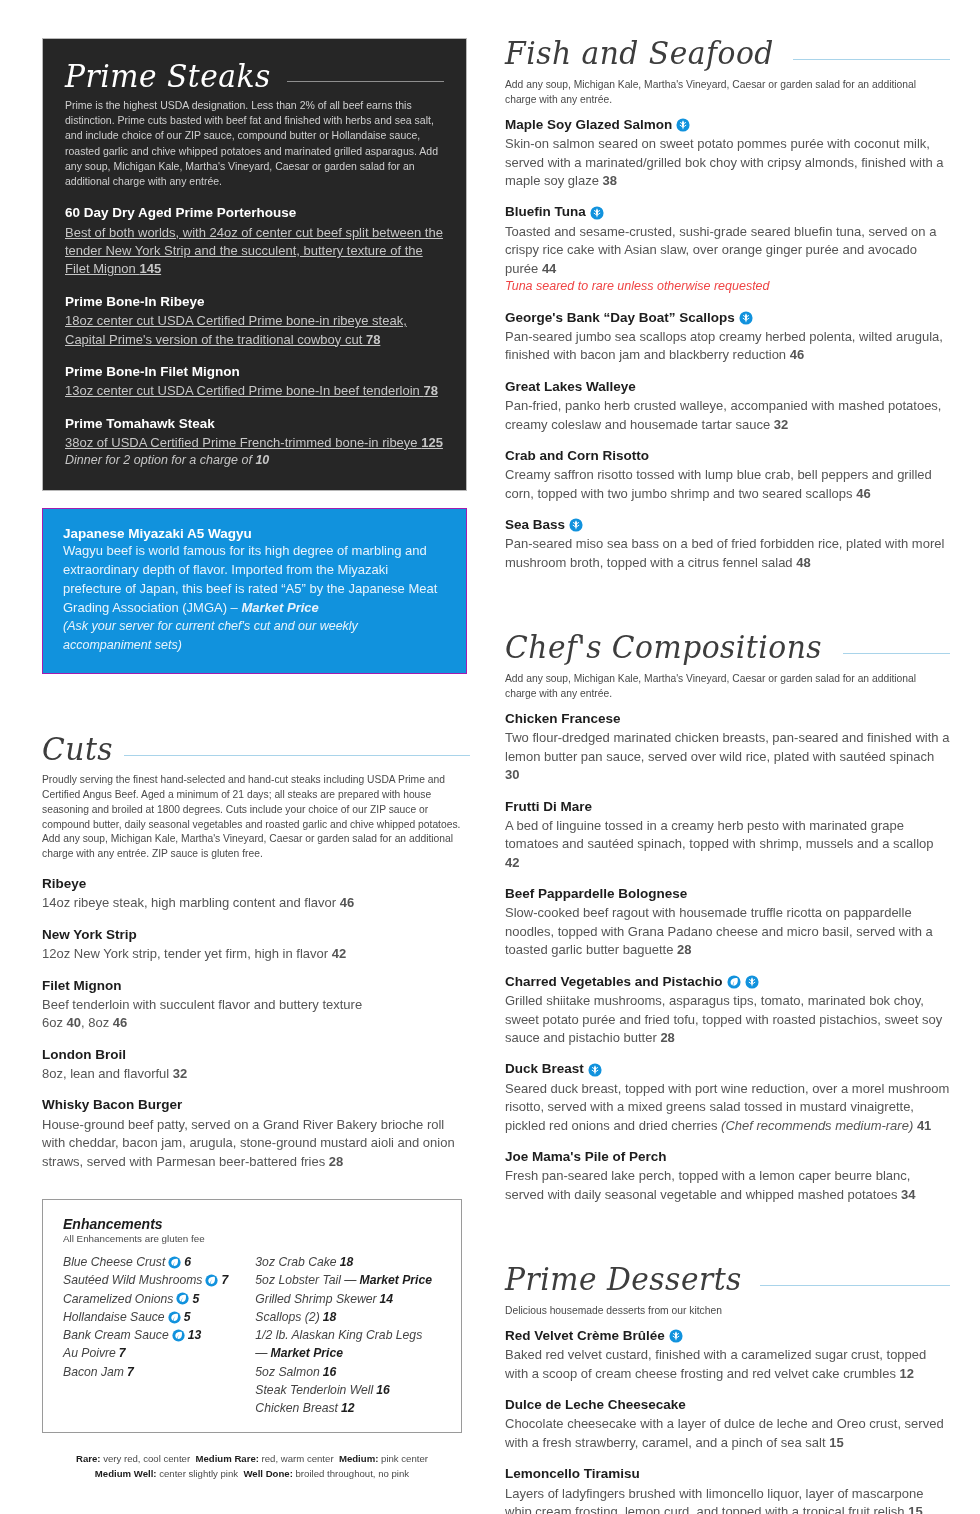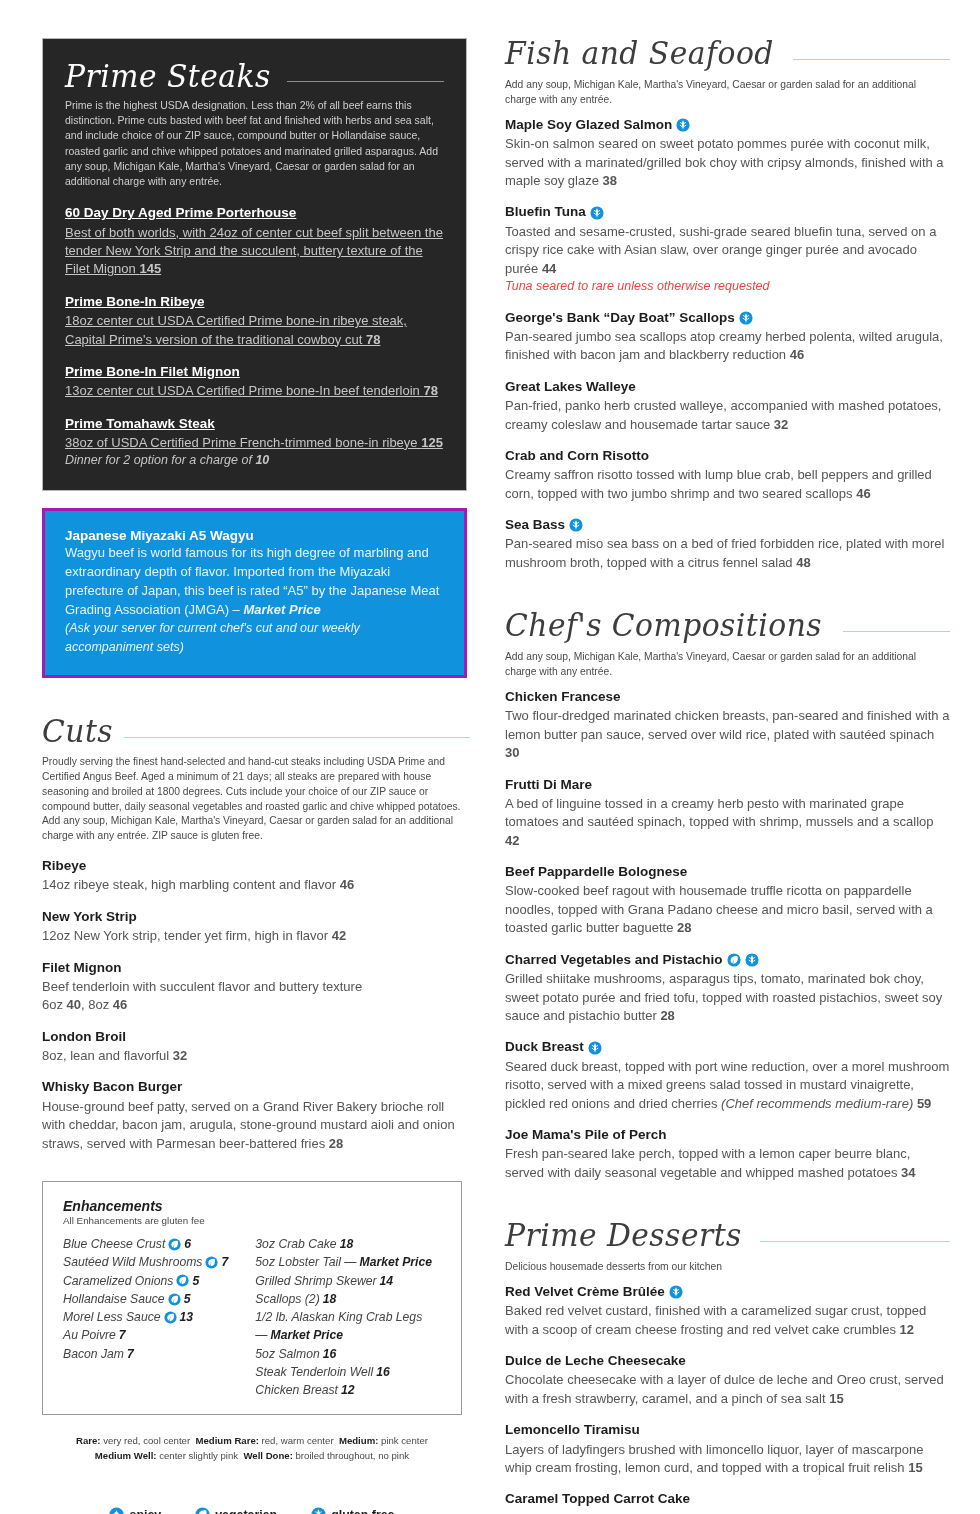--- a/index.html
+++ b/index.html
@@ -47,44 +47,43 @@
   }
   .dark-panel .intro {
     color: #cfcfcf; font-size: 10.5px; line-height: 1.45;
     margin: 6px 0 15px 0;
   }
   .dark-panel .item { margin-bottom: 14px; }
   .dark-panel .item:last-child { margin-bottom: 0; }
   .dark-panel .item .name {
     color: #ffffff; font-weight: bold; font-size: 13.5px; line-height: 1.35;
     margin-bottom: 1px;
-    text-decoration: underline;
   }
   .dark-panel .item .desc {
     color: #c6c6c6; font-size: 13px; line-height: 1.42; text-decoration: underline;
   }
   .dark-panel .item .note {
     color: #c6c6c6; font-size: 12.5px; font-style: italic; line-height: 1.42;
   }
   b.price { font-weight: bold; }
 
   
   .blue-panel {
     background: #1192dd;
-    border: 3px solid #a21caf;
+    border: 1px solid #a21caf;
     padding: 17px 20px 19px 20px;
     width: 425px;
     margin-top: 17px;
   }
   .blue-panel .name { color:#fff; font-weight:bold; font-size:13.5px; margin-bottom:1px; }
   .blue-panel .desc { color:#e8f4fd; font-size:13px; line-height:1.45; }
   .blue-panel .note { color:#e8f4fd; font-size:12.5px; font-style:italic; line-height:1.45; }
 
   
-  .section { margin-top: 38px; }
+  .section { margin-top: 60px; }
   .sec-intro {
     font-size: 10.3px; line-height: 1.45; color: #4a4a4a; margin: 8px 0 13px 0;
   }
   .sec-intro.one { margin: 9px 0 8px 0; }
 
   .menu-item { margin-bottom: 13px; }
   .menu-item .name {
     font-weight: bold; font-size: 13.5px; color:#1d1d1d; line-height:1.35;
     margin-bottom: 1px; display:flex; align-items:center; flex-wrap:wrap; gap:4px;
   }
@@ -241,21 +240,21 @@
                 <span>Hollandaise Sauce</span>
                 <span class="icon">
                   <svg width="13" height="13" viewBox="0 0 16 16">
                     <circle cx="8" cy="8" r="7.5" fill="#1192dd"></circle>
                     <path d="M12 3.6c-3.4-0.6-6.7 0.6-7.7 3.2-0.8 2.1 0.2 4.3 2.2 5.2 0.1-2.2 0.9-4 2.3-5.4-1.1 1.6-1.7 3.5-1.6 5.7 2.3 0.2 4.3-1.3 4.8-3.6C12.5 6.8 12.4 5.1 12 3.6z" fill="#ffffff"></path>
                   </svg>
                 </span>
                 <b>5</b>
               </div>
               <div class="enh-line">
-                <span>Morel Less Sauce</span>
+                <span>Bank Cream Sauce</span>
                 <span class="icon">
                   <svg width="13" height="13" viewBox="0 0 16 16">
                     <circle cx="8" cy="8" r="7.5" fill="#1192dd"></circle>
                     <path d="M12 3.6c-3.4-0.6-6.7 0.6-7.7 3.2-0.8 2.1 0.2 4.3 2.2 5.2 0.1-2.2 0.9-4 2.3-5.4-1.1 1.6-1.7 3.5-1.6 5.7 2.3 0.2 4.3-1.3 4.8-3.6C12.5 6.8 12.4 5.1 12 3.6z" fill="#ffffff"></path>
                   </svg>
                 </span>
                 <b>13</b>
               </div>
               <div class="enh-line">
                 <span>Au Poivre</span>
@@ -482,21 +481,21 @@
               <div class="name">
                 <span>Duck Breast</span>
                 <span class="icon">
                   <svg width="14" height="14" viewBox="0 0 16 16">
                     <circle cx="8" cy="8" r="7.5" fill="#1192dd"></circle>
                     <path d="M8 2.6c0.9 1.2 1.3 2.5 1.3 4 0 2.3-0.5 4.6-1.3 6.8-0.8-2.2-1.3-4.5-1.3-6.8 0-1.5 0.4-2.8 1.3-4z" fill="#ffffff"></path>
                     <path d="M5.1 5.2c1 0.3 1.8 0.9 2.3 1.8M10.9 5.2c-1 0.3-1.8 0.9-2.3 1.8M4.8 8.3c1 0.3 1.9 1 2.5 1.9M11.2 8.3c-1 0.3-1.9 1-2.5 1.9" stroke="#ffffff" stroke-width="1.1" fill="none" stroke-linecap="round"></path>
                   </svg>
                 </span>
               </div>
-              <div class="desc">Seared duck breast, topped with port wine reduction, over a morel mushroom risotto, served with a mixed greens salad tossed in mustard vinaigrette, pickled red onions and dried cherries <i>(Chef recommends medium-rare)</i> <b class="price">59</b></div>
+              <div class="desc">Seared duck breast, topped with port wine reduction, over a morel mushroom risotto, served with a mixed greens salad tossed in mustard vinaigrette, pickled red onions and dried cherries <i>(Chef recommends medium-rare)</i> <b class="price">41</b></div>
             </div>
             <div class="menu-item">
               <div class="name">
                 <span>Joe Mama's Pile of Perch</span>
               </div>
               <div class="desc">Fresh pan-seared lake perch, topped with a lemon caper beurre blanc, served with daily seasonal vegetable and whipped mashed potatoes <b class="price">34</b></div>
             </div>
           </div>
     </div>
 

